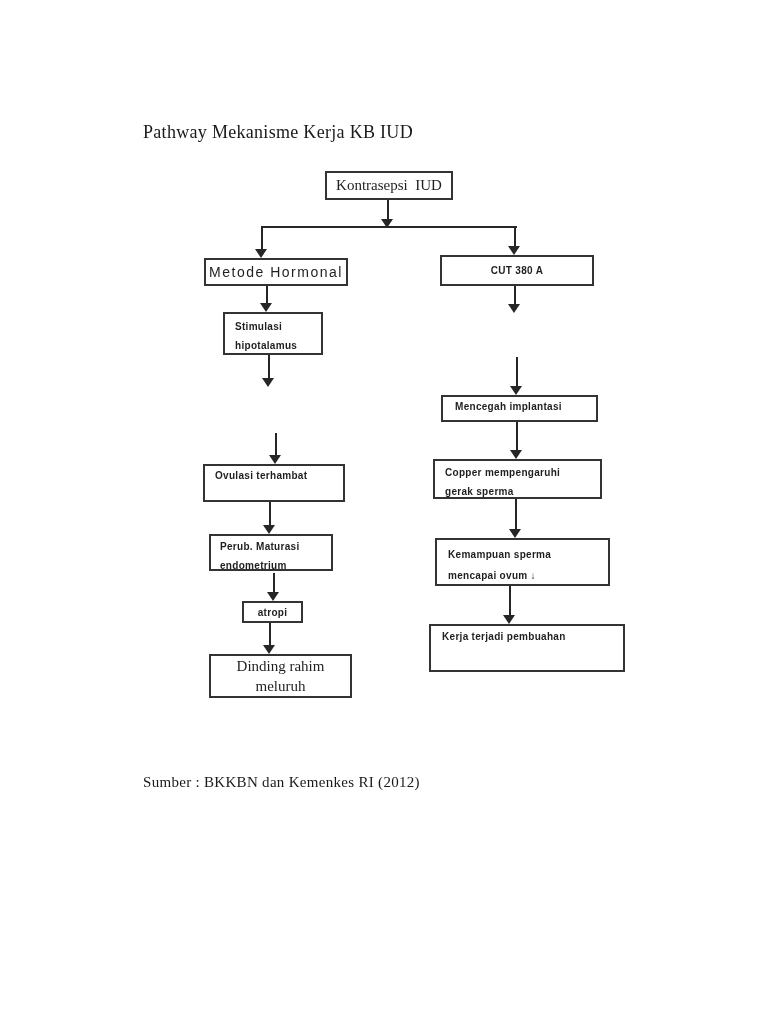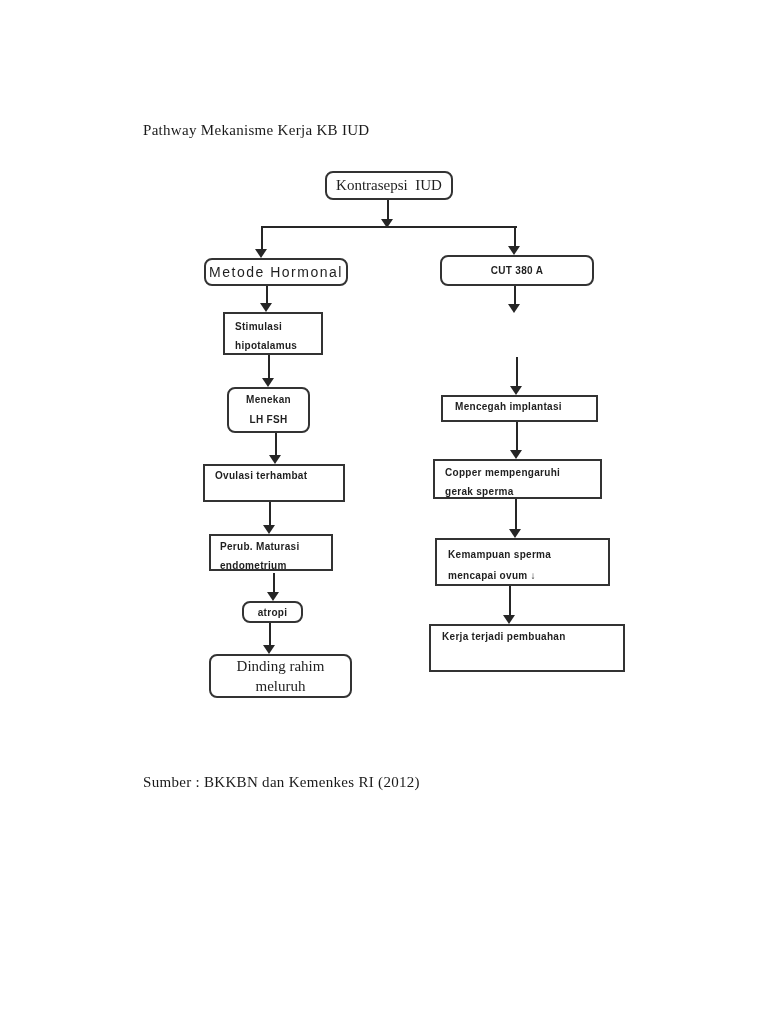--- a/index.html
+++ b/index.html
@@ -9,41 +9,41 @@
     width: 768px;
     height: 1024px;
     background: #ffffff;
     font-family: "Liberation Serif", serif;
     color: #1c1c1c;
     overflow: hidden;
   }
   .title {
     position: absolute;
     left: 143px; top: 122px;
-    font-size: 15px;
+    font-size: 18px;
     letter-spacing: 0.3px;
     color: #1a1a1a;
   }
   .source {
     position: absolute;
     left: 143px; top: 774px;
     font-size: 15px;
     letter-spacing: 0.3px;
     color: #1a1a1a;
   }
   .node {
     position: absolute;
     border: 2px solid #333333;
     background: #ffffff;
     white-space: pre-line;
     color: #1f1f1f;
   }
   .serifnode { font-family: "Liberation Serif", serif; font-size: 15px; }
   .sansnode  { font-family: "Liberation Sans", sans-serif; font-weight: 700; font-size: 10px; letter-spacing: 0.3px; }
-  .center    { display: flex; align-items: center; justify-content: center; text-align: center; border-radius: 8px; }
+  .center    { display: flex; align-items: center; justify-content: center; text-align: center; }
 
   
   .n-root       { left:325px; top:171px; width:128px; height:29px; white-space:pre; }
   .n-metode     { left:204px; top:258px; width:144px; height:28px;
                   font-weight:400; font-size:14px; letter-spacing:1.5px; }
   .n-stimulasi  { left:223px; top:312px; width:100px; height:43px; padding:3px 0 0 10px; line-height:19px; }
   .n-menekan    { left:227px; top:387px; width:83px;  height:46px; line-height:20px; }
   .n-ovulasi    { left:203px; top:464px; width:142px; height:38px; padding:4px 0 0 10px; }
   .n-perub      { left:209px; top:534px; width:124px; height:37px; padding:1px 0 0 9px;  line-height:19px; }
   .n-atropi     { left:242px; top:601px; width:61px;  height:22px; }
@@ -94,22 +94,20 @@
   <div class="arrow a-root"></div>
   <div class="hline h-branch"></div>
   <div class="vline v-ldrop"></div>
   <div class="arrow a-ldrop"></div>
   <div class="vline v-rdrop"></div>
   <div class="arrow a-rdrop"></div>
 
   <div class="node sansnode n-stimulasi">Stimulasi
 hipotalamus</div>
   <div class="node sansnode center n-metode">Metode Hormonal</div>
-  <div class="node sansnode center n-menekan">Menekan
-LH FSH</div>
   <div class="node sansnode n-ovulasi">Ovulasi terhambat</div>
   <div class="node sansnode n-perub">Perub. Maturasi
 endometrium</div>
   <div class="node sansnode center n-atropi">atropi</div>
   <div class="node serifnode center n-dinding">Dinding rahim
 meluruh</div>
 
   <div class="vline v-l1"></div>
   <div class="arrow a-l1"></div>
   <div class="vline v-l2"></div>

